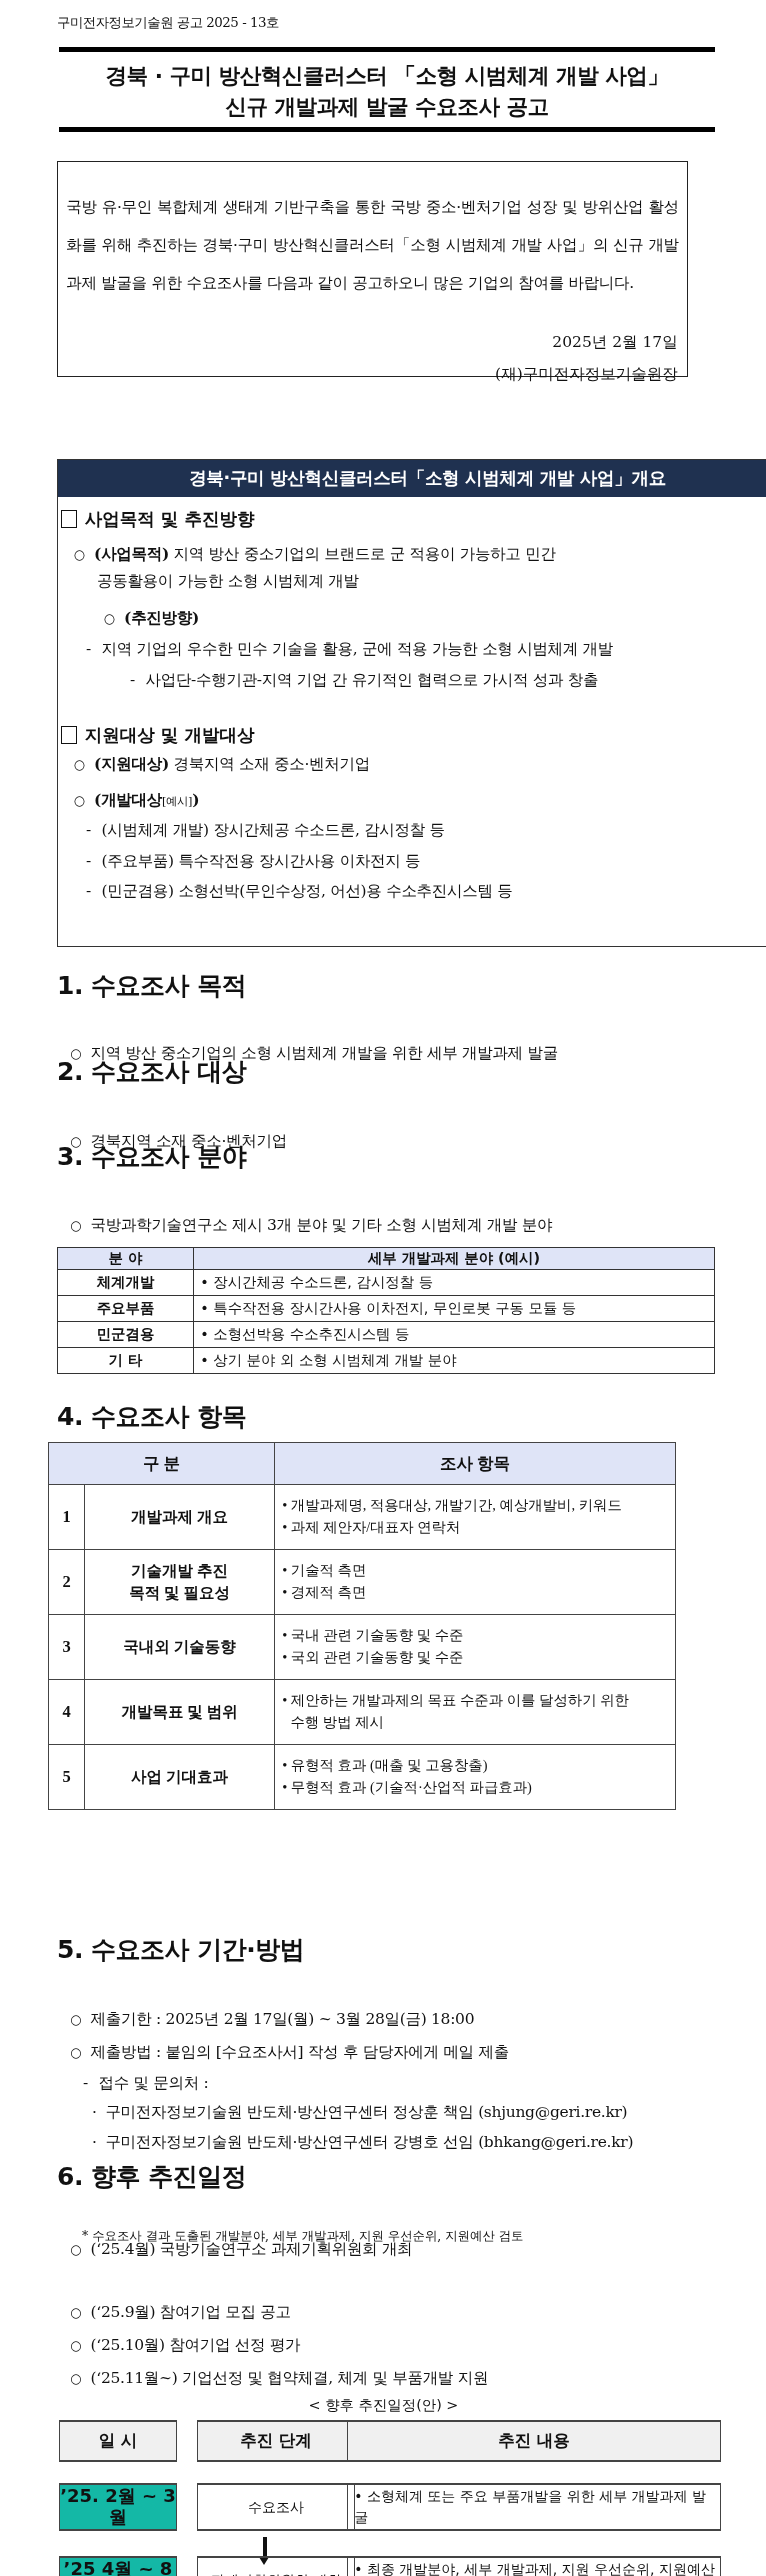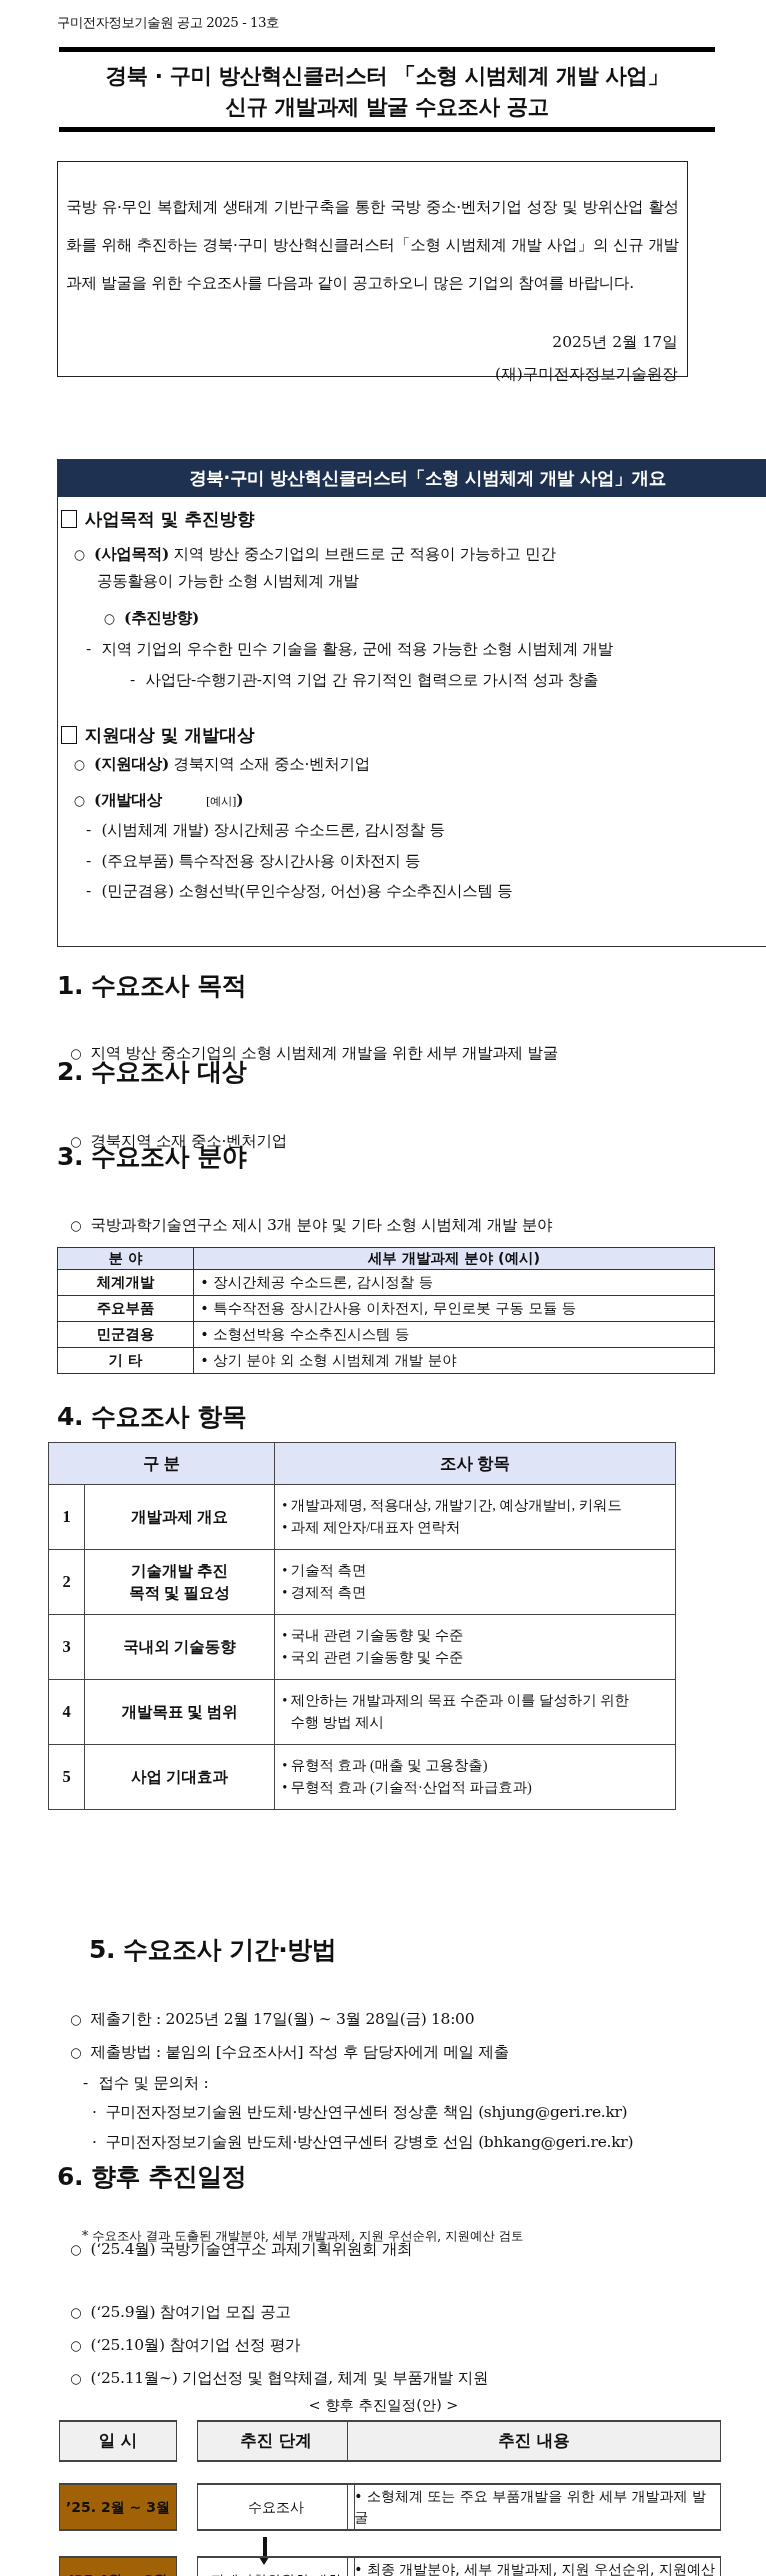--- a/index.html
+++ b/index.html
@@ -35,21 +35,21 @@
   .t1 td.v { padding-left: 6.2px; }
   .t2 { left: 48px; top: 1442px; width: 628px; font-family: Liberation Serif, serif; }
   .t2 td, .t2 th { border: 1px solid #444; font-size: 14.4px; }
   .t2 th { background: #dfe4f7; font-weight: bold; height: 42px; font-size: 16.5px; }
   .t2 td.n { width: 36px; text-align: center; font-weight: bold; font-size: 16.5px; }
   .t2 td.k { width: 190px; text-align: center; font-weight: bold; font-size: 15.5px; line-height: 21.6px; }
   .t2 td.v { padding-left: 7.2px; line-height: 21.6px; font-size: 14.4px; }
   .t2 tr.r { height: 65px; }
   .flow-title { left: 0; width: 767px; text-align: center; font-size: 14.4px; top: 2396px; }
   .fbox { position: absolute; border: 1px solid #444; border-top-width: 2.1px; border-bottom-width: 2.1px; display: flex; align-items: center; justify-content: center; text-align: center; font-size: 14px; line-height: 20.6px; }
-  .fdate { left: 59px; width: 118px; background: #a16207; font-weight: bold; font-size: 14px; }
+  .fdate { left: 59px; width: 118px; background: #14b8a6; font-weight: bold; font-size: 18px; }
   .fstage { left: 197px; width: 158px; }
   .fcontent { left: 347px; width: 374px; justify-content: flex-start; text-align: left; padding-left: 6.2px; }
   .fhead { font-weight: bold; font-size: 16.5px; background: #f0f0f0; }
   .arrow { position: absolute; left: 259px; width: 11.3px; }
   .arrow .stem { width: 4.1px; height: 19.6px; background: #111; margin: 0 auto; }
   .arrow .tip { width: 0; height: 0; border-left: 5.7px solid transparent; border-right: 5.7px solid transparent; border-top: 8.2px solid #111; }
 </style>
 </head>
 <body>
 
@@ -91,21 +91,21 @@
 
   <div class="ov-sec" style="top:263px;">
     <span class="sqbox"></span>
     <span>지원대상 및 개발대상</span>
   </div>
 
   <div class="ov-item serif" style="left:15.5px; top:294px;">
     <span class="circ">○</span><b>(지원대상)</b><span> 경북지역 소재 중소·벤처기업</span>
   </div>
   <div class="ov-item serif" style="left:15.5px; top:330px;">
-    <span class="circ">○</span><b>(개발대상</b><span style="font-size:11.3px;margin-left:44px;">[예시]</span><b>)</b>
+    <span class="circ">○</span><b>(개발대상</b><span style="font-size:11.3px;">[예시]</span><b>)</b>
   </div>
   <div class="ov-item serif" style="left:28px; top:360px;">
     <span class="dash">-</span><span>(시범체계 개발) 장시간체공 수소드론, 감시정찰 등</span>
   </div>
   <div class="ov-item serif" style="left:28px; top:391px;">
     <span class="dash">-</span><span>(주요부품) 특수작전용 장시간사용 이차전지 등</span>
   </div>
   <div class="ov-item serif" style="left:28px; top:421px;">
     <span class="dash">-</span><span>(민군겸용) 소형선박(무인수상정, 어선)용 수소추진시스템 등</span>
   </div>
@@ -198,21 +198,21 @@
     <td class="n">5</td>
     <td class="k">사업 기대효과</td>
     <td class="v">
       <div>• 유형적 효과 (매출 및 고용창출)</div>
       <div>• 무형적 효과 (기술적·산업적 파급효과)</div>
     </td>
   </tr>
 </tbody>
   </table>
 
-<div class="abs sec-h" style="top:1933px;margin-left:32px;">5. 수요조사 기간·방법</div>
+<div class="abs sec-h" style="top:1933px;">5. 수요조사 기간·방법</div>
 <div class="abs line serif" style="left:70px; top:1965px;">
   <span class="circ">○</span><span>제출기한 : 2025년 2월 17일(월) ~ 3월 28일(금) 18:00</span>
 </div>
 <div class="abs line serif" style="left:70px; top:1998px;">
   <span class="circ">○</span><span>제출방법 : 붙임의 [수요조사서] 작성 후 담당자에게 메일 제출</span>
 </div>
 <div class="abs line serif" style="left:83px; top:2029px;">
   <span class="dash">-</span><span>접수 및 문의처 :</span>
 </div>
 <div class="abs line serif" style="left:92px; top:2058px;">

